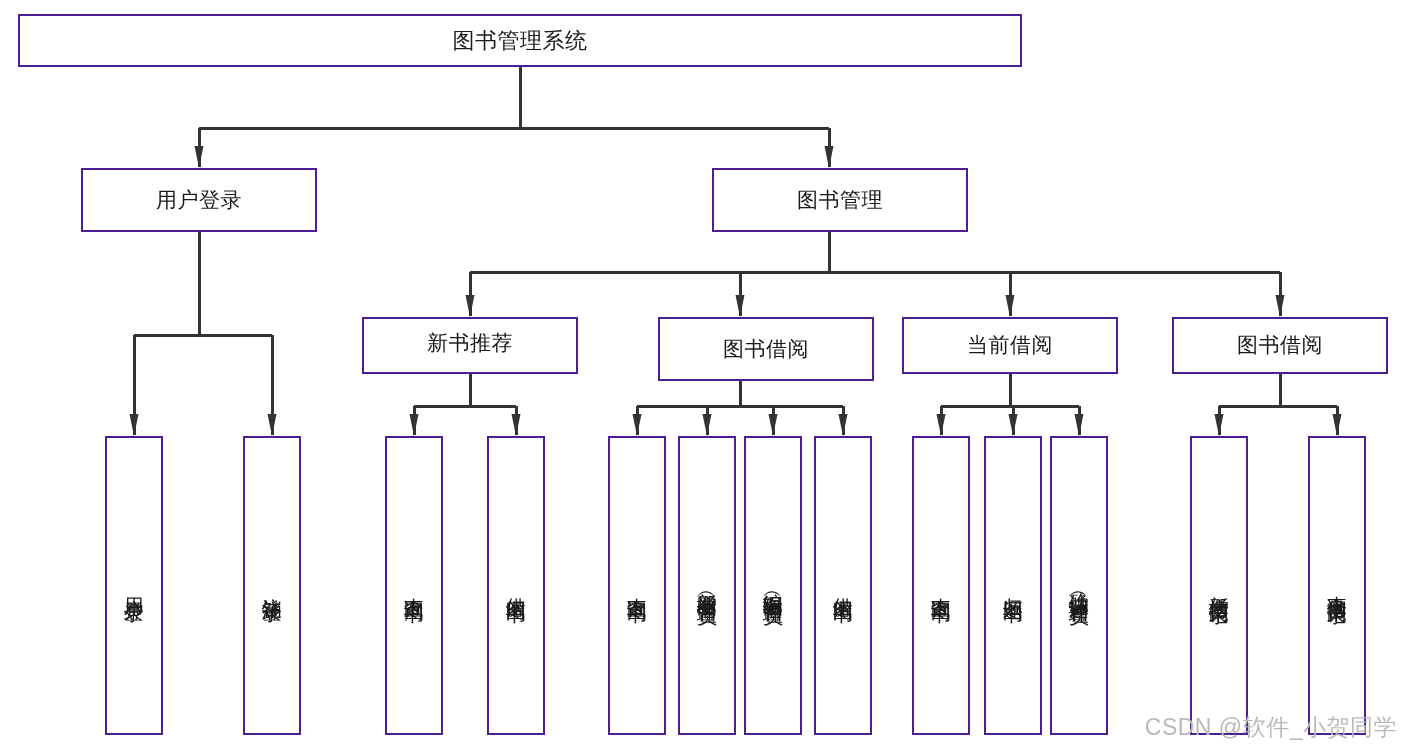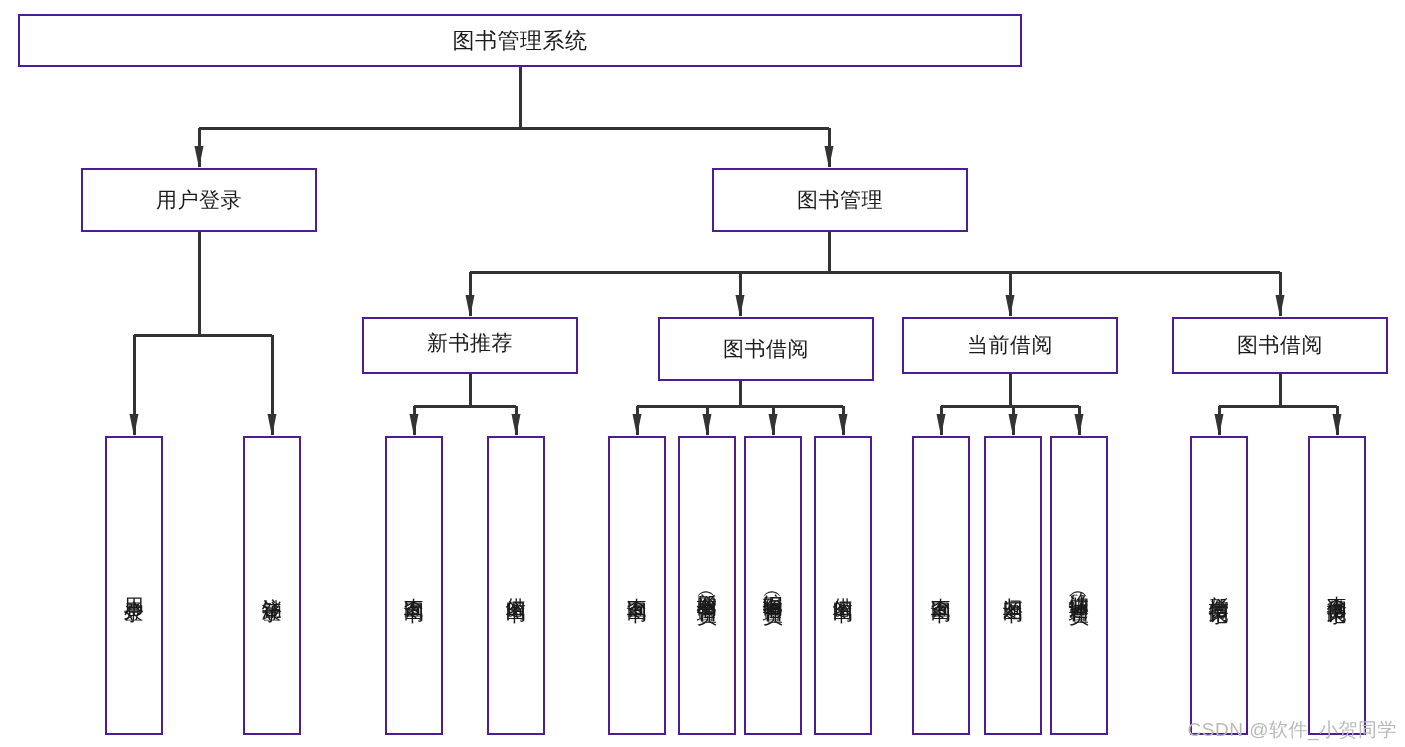--- a/index.html
+++ b/index.html
@@ -56,21 +56,21 @@
     max-height: 272px;
   }
   .node.root .label { font-size: 22px; }
   .node.lvl2 .label { font-size: 21px; }
   .node.lvl3 .label { font-size: 21px; }
 
   #watermark {
     position: absolute;
     right: 8px;
     bottom: 4px;
-    font-size: 19px;
+    font-size: 23px;
     color: #b9b9b9;
     letter-spacing: 0.5px;
     z-index: 5;
     white-space: nowrap;
   }
 </style>
 </head>
 <body>
 
 <div id="canvas">

